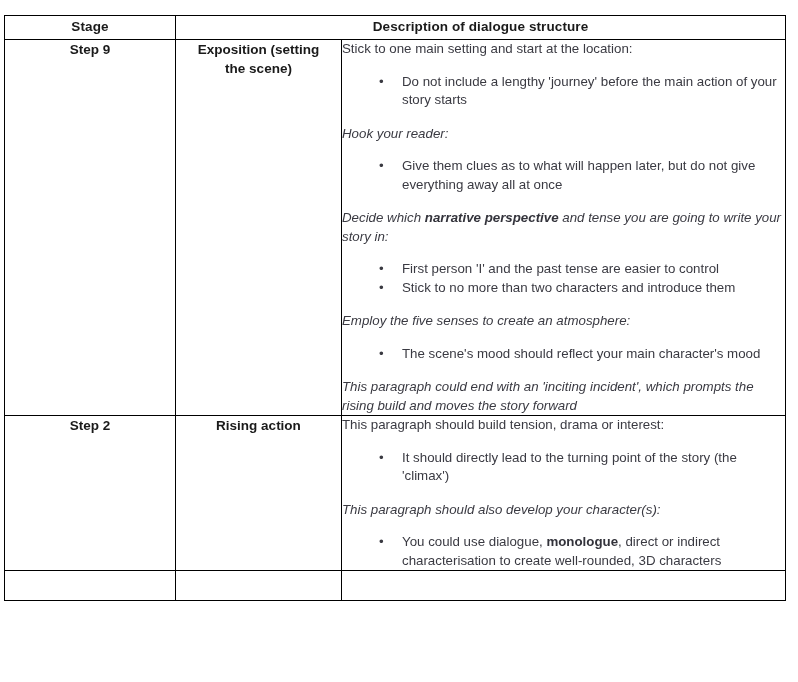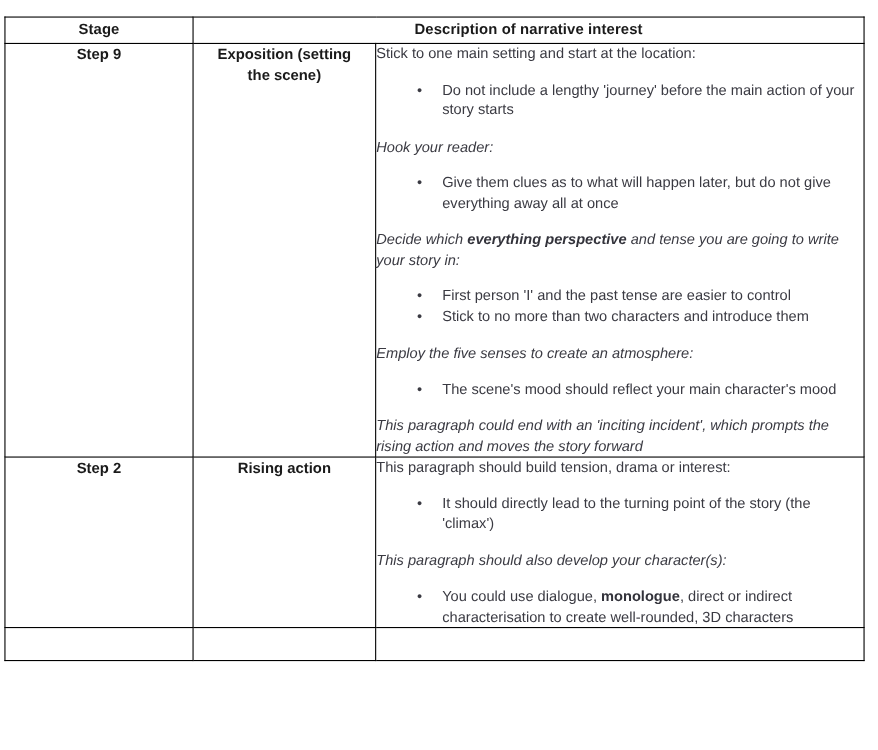--- a/index.html
+++ b/index.html
@@ -126,21 +126,21 @@
       <col class="col-label">
       <col class="col-desc">
     </colgroup>
 
     <thead>
       <tr>
         <th class="hdr">
           <span class="hdr-text">Stage</span>
         </th>
         <th class="hdr" colspan="2">
-          <span class="hdr-text">Description of narrative interest</span>
+          <span class="hdr-text">Description of dialogue structure</span>
         </th>
       </tr>
     </thead>
 
     <tbody>
 
       <tr>
         <td class="cell-stage">
           <span class="txt">Step 9</span>
         </td>
@@ -162,21 +162,21 @@
           <p class="para">Hook your reader:</p>
 
           <ul class="blist">
             <li>
               <span class="bullet">•</span>
               <span>Give them clues as to what will happen later, but do not give everything away all at once</span>
             </li>
           </ul>
 
           <p class="para">
-            <span>Decide which </span><b>everything perspective</b><span> and tense you are going to write your story in:</span>
+            <span>Decide which </span><b>narrative perspective</b><span> and tense you are going to write your story in:</span>
           </p>
 
           <ul class="blist">
             <li>
               <span class="bullet">•</span>
               <span>First person 'I' and the past tense are easier to control</span>
             </li>
             <li>
               <span class="bullet">•</span>
               <span>Stick to no more than two characters and introduce them</span>
@@ -185,21 +185,21 @@
 
           <p class="para">Employ the five senses to create an atmosphere:</p>
 
           <ul class="blist">
             <li>
               <span class="bullet">•</span>
               <span>The scene's mood should reflect your main character's mood</span>
             </li>
           </ul>
 
-          <p class="para">This paragraph could end with an 'inciting incident', which prompts the rising action and moves the story forward</p>
+          <p class="para">This paragraph could end with an 'inciting incident', which prompts the rising build and moves the story forward</p>
 
         </td>
       </tr>
 
       <tr>
         <td class="cell-stage">
           <span class="txt">Step 2</span>
         </td>
         <td class="cell-label">
           <span class="txt">Rising action</span>

